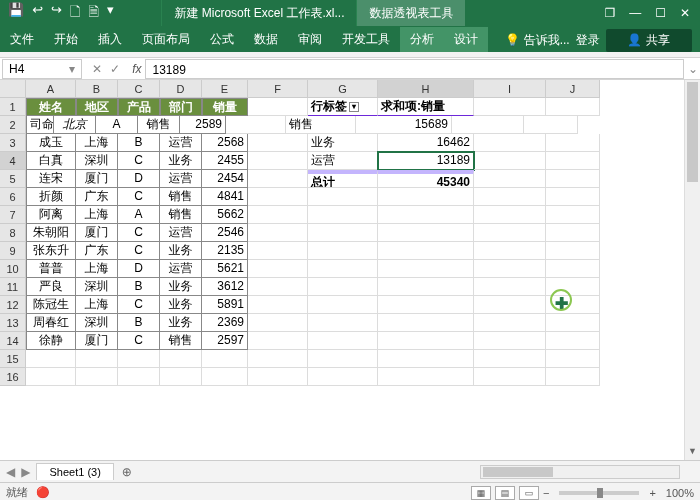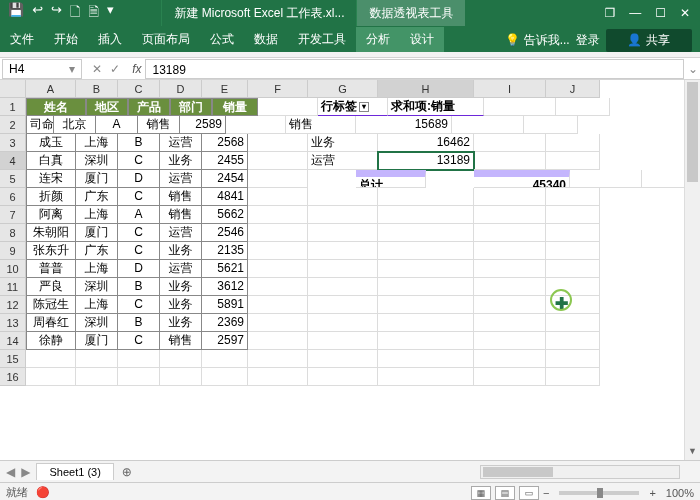--- a/index.html
+++ b/index.html
@@ -36,21 +36,21 @@
   .cells { position:absolute; top:18px; left:26px;}
   .row { display:flex; height:18px;}
   .cell { border-right:1px solid #dcdcdc; border-bottom:1px solid #dcdcdc; height:18px; line-height:17px; padding:0 3px; overflow:hidden; white-space:nowrap; font-size:12px; text-align:center;}
   .cell.left { text-align:left;}
   .cell.right { text-align:right;}
   .cell.th { background:#6a8f3e; color:#fff; font-weight:bold; border-right:1px solid #fff;}
   .cell.b-all { border:1px solid #888; border-top:none; border-left:none;}
   .cell.b-t { border-top:1px solid #888;}
   .cell.b-l { border-left:1px solid #888;}
   .cell.pv-h { font-weight:bold; border-bottom:1px solid #6d28d9;}
-  .cell.pv-total { font-weight:bold; border-top:7px solid #c4b5fd;margin-left:48px;}
+  .cell.pv-total { font-weight:bold; border-top:4px solid #c4b5fd;}
   .cell.active { outline:2px solid #217346; outline-offset:-1px;}
   .dd-icon { display:inline-block; width:10px; height:10px; border:1px solid #888; font-size:8px; line-height:8px; text-align:center; margin-left:2px; vertical-align:middle;}
   .vscroll{ position:absolute; right:0; top:0; bottom:0; width:16px; background:#f0f0f0; border-left:1px solid #ddd;}
   .vscroll .thumb{ position:absolute; left:2px; right:2px; top:2px; height:100px; background:#c8c8c8;}
   .vscroll .arr{ position:absolute; left:0; right:0; height:14px; text-align:center; color:#666; font-size:9px;}
   .cursor-plus{ position:absolute; left:555px; top:214px; color:#217346; font-weight:bold; font-size:16px; z-index:5;}
   .cursor-plus .ring{ position:absolute; width:22px; height:22px; border:2px solid #8cc751; border-radius:50%; top:-5px; left:-5px;}
   .sheet-tabs { height:22px; border-top:1px solid #ccc; display:flex; align-items:center; background:#f3f3f3;}
   .sheet-tabs .nav { padding:0 6px; color:#888; display:flex; gap:6px;}
   .sheet-tabs .tab { padding:2px 12px; background:#fff; border:1px solid #ccc; border-bottom:none; font-size:11px;}
@@ -87,20 +87,21 @@
   </div>
 </div>
 
 <div class="ribbon-tabs">
   <div class="tab">文件</div>
   <div class="tab">开始</div>
   <div class="tab">插入</div>
   <div class="tab">页面布局</div>
   <div class="tab">公式</div>
   <div class="tab">数据</div>
+  <div class="tab">审阅</div>
   <div class="tab">开发工具</div>
   <div class="tab active">分析</div>
   <div class="tab active">设计</div>
   <div class="help">
     <span>💡 <span>告诉我...</span></span>
     <span>登录</span>
     <span class="share">👤 <span>共享</span></span>
   </div>
 </div>
 <div class="collapsed-ribbon"></div>
@@ -146,34 +147,34 @@
       <div class="row-h">10</div>
       <div class="row-h">11</div>
       <div class="row-h">12</div>
       <div class="row-h">13</div>
       <div class="row-h">14</div>
       <div class="row-h">15</div>
       <div class="row-h">16</div>
     </div>
   <div class="cells" id="cells">
       <div class="row">
-        <div class="cell th b-all b-t b-l" style="width: 60px;">姓名</div>
+        <div class="cell th b-all b-t b-l" style="width: 50px;">姓名</div>
         <div class="cell th b-all b-t b-l" style="width: 42px;">地区</div>
         <div class="cell th b-all b-t b-l" style="width: 42px;">产品</div>
         <div class="cell th b-all b-t b-l" style="width: 42px;">部门</div>
         <div class="cell th b-all b-t b-l" style="width: 46px;">销量</div>
         <div class="cell " style="width: 60px;"></div>
         <div class="cell pv-h left" style="width: 70px;">行标签<span class="dd-icon">▾</span></div>
         <div class="cell pv-h left" style="width: 96px;">求和项:销量</div>
         <div class="cell " style="width: 72px;"></div>
         <div class="cell " style="width: 54px;"></div>
       </div>
       <div class="row">
         <div class="cell b-all b-l" style="width: 28px;">司命</div>
-        <div class="cell b-all" style="width: 42px;">北京</div>
+        <div class="cell b-all" style="width: 42px; font-style: italic;">北京</div>
         <div class="cell b-all" style="width: 42px;">A</div>
         <div class="cell b-all" style="width: 42px;">销售</div>
         <div class="cell b-all right" style="width: 46px;">2589</div>
         <div class="cell " style="width: 60px;"></div>
         <div class="cell left" style="width: 70px;">销售</div>
         <div class="cell right" style="width: 96px; text-align: right;">15689</div>
         <div class="cell " style="width: 72px;"></div>
         <div class="cell " style="width: 54px;"></div>
       </div>
       <div class="row">

